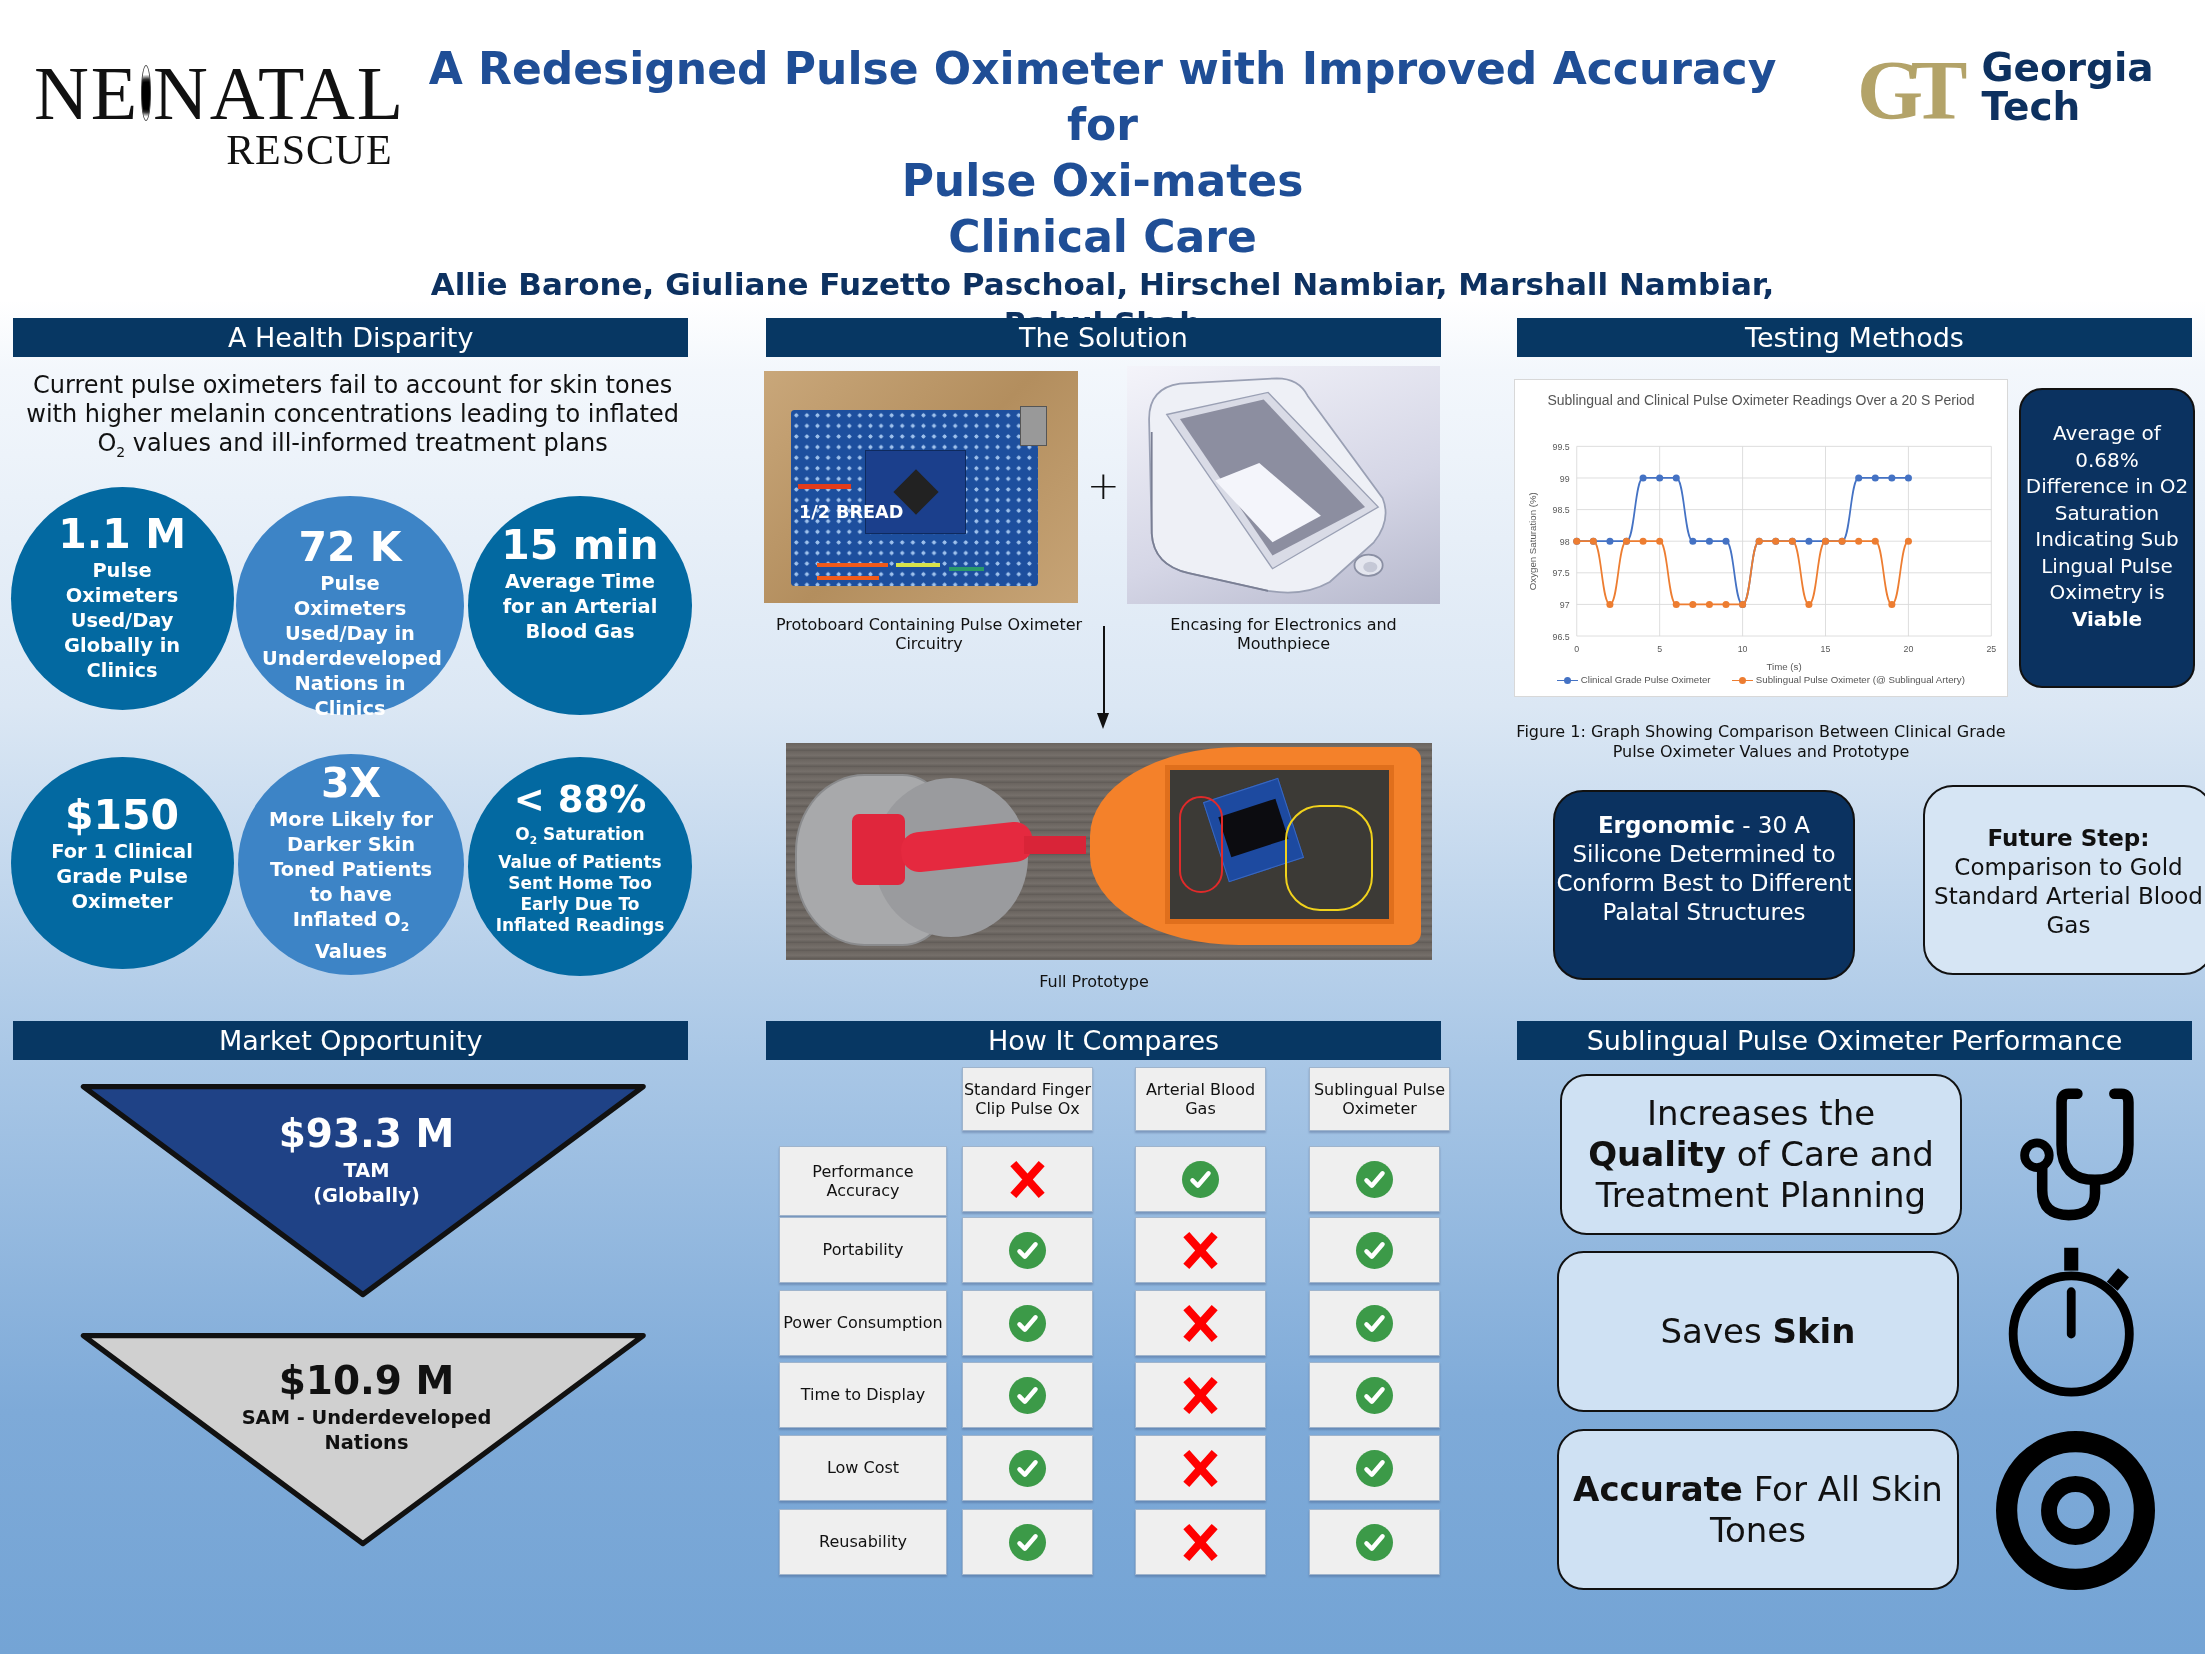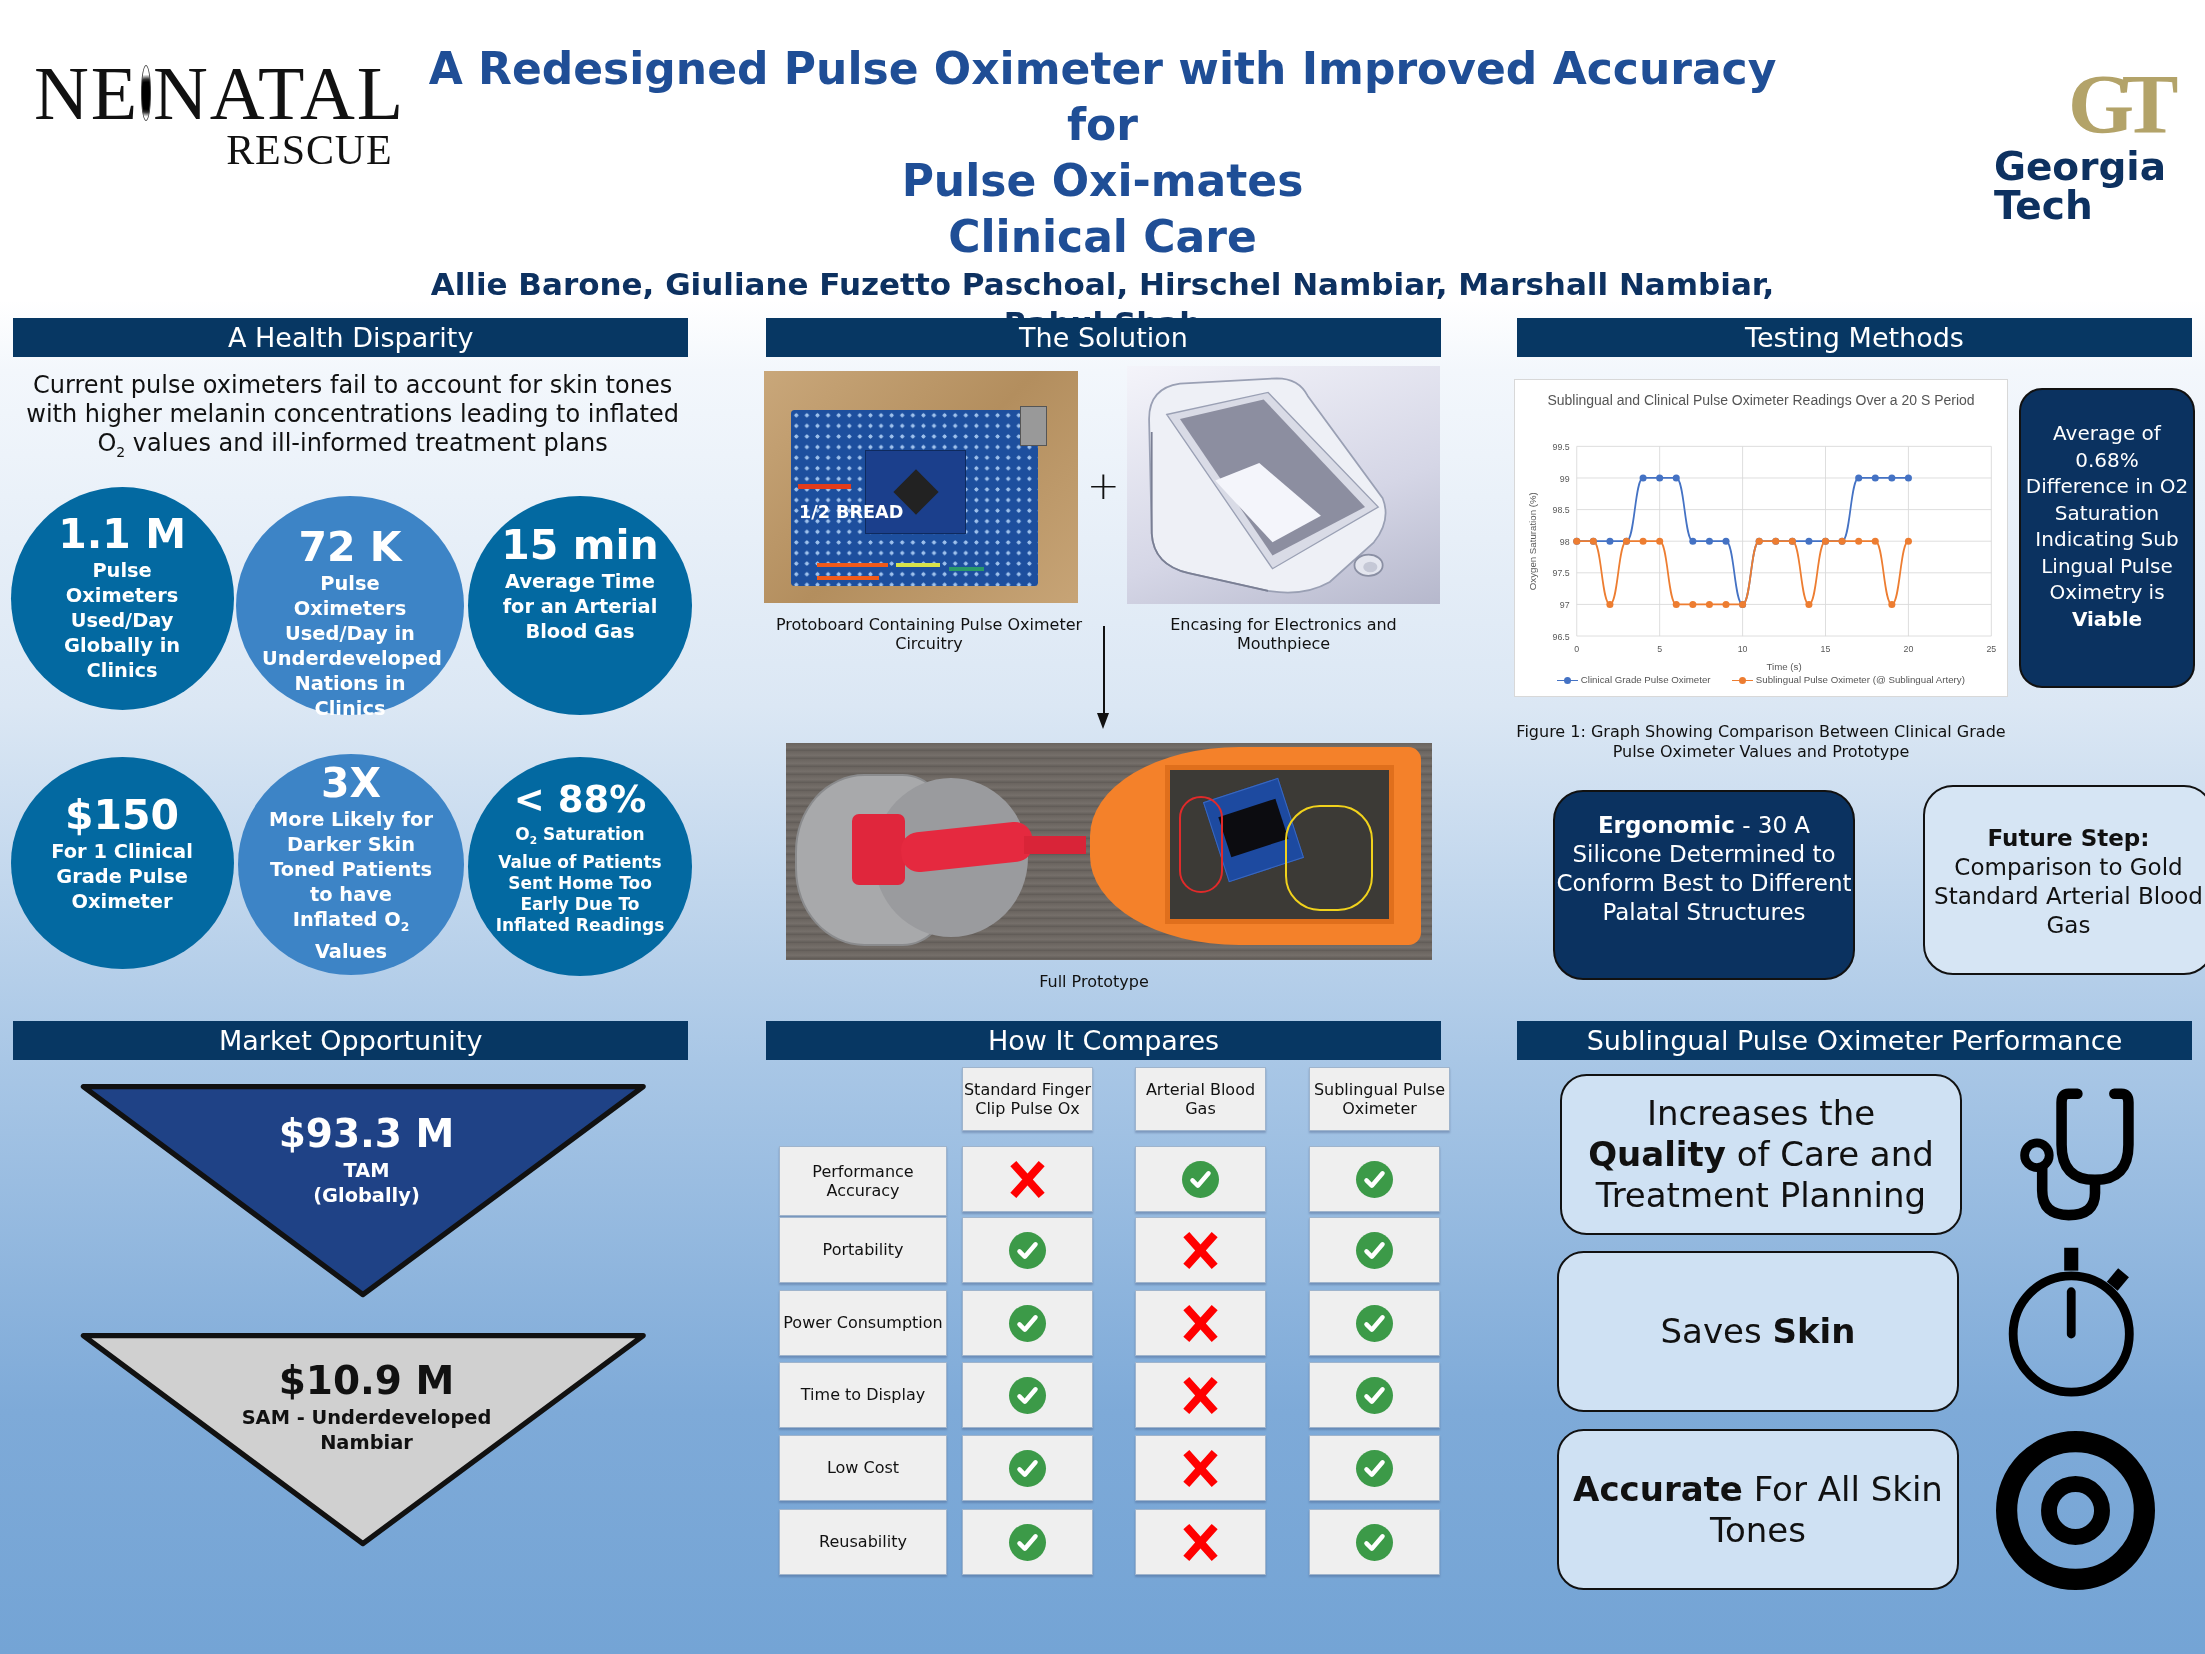--- a/index.html
+++ b/index.html
@@ -15,21 +15,21 @@
   
   .logo-neo { left: 34px; top: 55px; width: 371px; height: 106px; }
   .neo-top { font-family: "Liberation Serif", "DejaVu Serif", serif; font-size: 76px; letter-spacing: 1.8px; color: #111; line-height: 76px; display: flex; align-items: center; }
   .neo-globe { display: inline-block; width: 49px; height: 56px; border-radius: 50%; background: radial-gradient(circle at 65% 55%, #000 0 45%, #333 55%, #fff 70%); border: 1.8px solid #444; margin: 0 1.8px; }
   .neo-bottom { font-family: "Liberation Serif", "DejaVu Serif", serif; font-size: 42px; letter-spacing: 0.9px; color: #111; text-align: right; padding-right: 12.4px; margin-top: -5.3px; }
 
   .title-block { left: 388px; top: 41px; width: 1429px; text-align: center; color: #1f4e96; }
   .title-line { font-family: "DejaVu Sans", sans-serif; font-weight: bold; font-size: 44px; line-height: 56px; }
   .authors { font-family: "DejaVu Sans", sans-serif; font-weight: bold; font-size: 31px; color: #0d3160; line-height: 39px; }
 
-  .logo-gt { left: 1857px; top: 62px; width: 309px; height: 88px; display: flex; align-items: flex-end; flex-direction: column; }
+  .logo-gt { left: 1857px; top: 48px; width: 309px; height: 88px; display: flex; align-items: flex-start; }
   .gt-mark { font-family: "Liberation Serif", serif; font-weight: bold; font-size: 85px; color: #b3a369; letter-spacing: -12.4px; line-height: 85px; }
   .gt-word { margin-left: 26.5px; font-family: "DejaVu Sans", sans-serif; font-weight: bold; color: #0d3160; font-size: 39px; line-height: 39px; }
 
   
   .bar { height: 39px; background: #073763; color: #fff; font-family: "DejaVu Sans", sans-serif; font-size: 27px; text-align: center; line-height: 39px; }
 
   
   .hd-text { left: 17.6px; top: 371px; width: 670px; text-align: center; font-family: "DejaVu Sans", sans-serif; font-size: 24px; line-height: 29px; color: #111; }
   .circle { position: absolute; border-radius: 50%; color: #fff; text-align: center; font-family: "DejaVu Sans", sans-serif; font-weight: bold; display: flex; flex-direction: column; align-items: center; }
   .c-dark { background: #0369a1; }
@@ -294,21 +294,21 @@
   <div style="font-size:19.4px; line-height:25px;">TAM</div>
   <div style="font-size:19.4px; line-height:25px;">(Globally)</div>
 </div>
 
 <svg class="tri" style="left:79px; top:1330px;" width="573" height="221" viewBox="0 0 650 250">
   <polygon points="5,6 640,6 322,242" fill="#d0d0d0" stroke="#111" stroke-width="6" stroke-linejoin="round"></polygon>
 </svg>
 <div class="tri-text" style="left:221px; top:1357px; width:291px; color:#111;">
   <div style="font-size:39px; line-height:48px;">$10.9 M</div>
   <div style="font-size:19.4px; line-height:25px;">SAM - Underdeveloped</div>
-  <div style="font-size:19.4px; line-height:25px;">Nambiar</div>
+  <div style="font-size:19.4px; line-height:25px;">Nations</div>
 </div>
 
 <div class="abs bar" style="left:766px; top:1021px; width:675px;">How It Compares</div>
 <div id="compare-table">
     <div class="cell" style="left: 962px; top: 1067px; width: 131px; height: 64px; font-size: 16px;">Standard Finger Clip Pulse Ox</div>
     <div class="cell" style="left: 1135px; top: 1067px; width: 131px; height: 64px; font-size: 16px;">Arterial Blood Gas</div>
     <div class="cell" style="left: 1309px; top: 1067px; width: 141px; height: 64px; font-size: 16px;">Sublingual Pulse Oximeter</div>
     <div class="cell" style="left: 779px; top: 1146px; width: 168px; height: 70px;">Performance Accuracy</div>
     <div class="cell" style="left: 962px; top: 1146px; width: 131px; height: 66px;">
       <svg class="xmark" viewBox="0 0 44 44">

